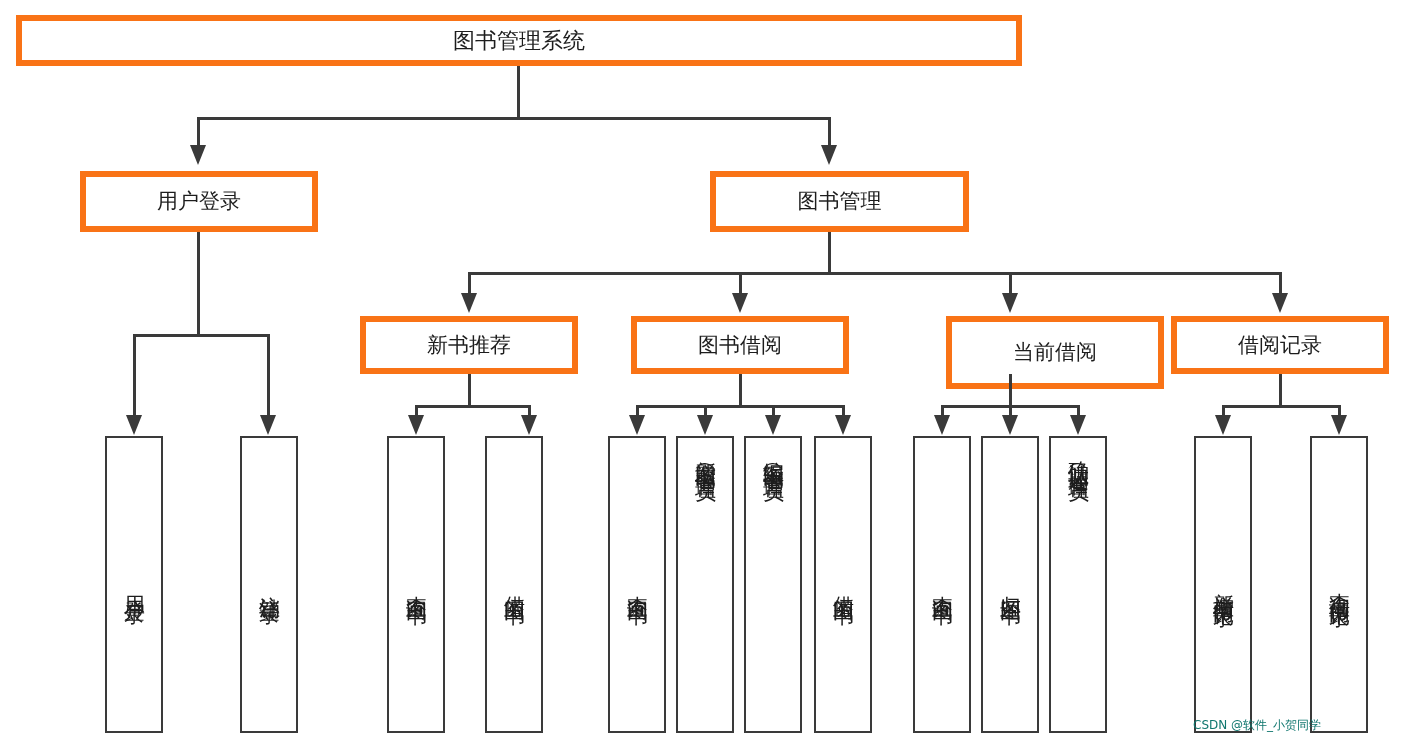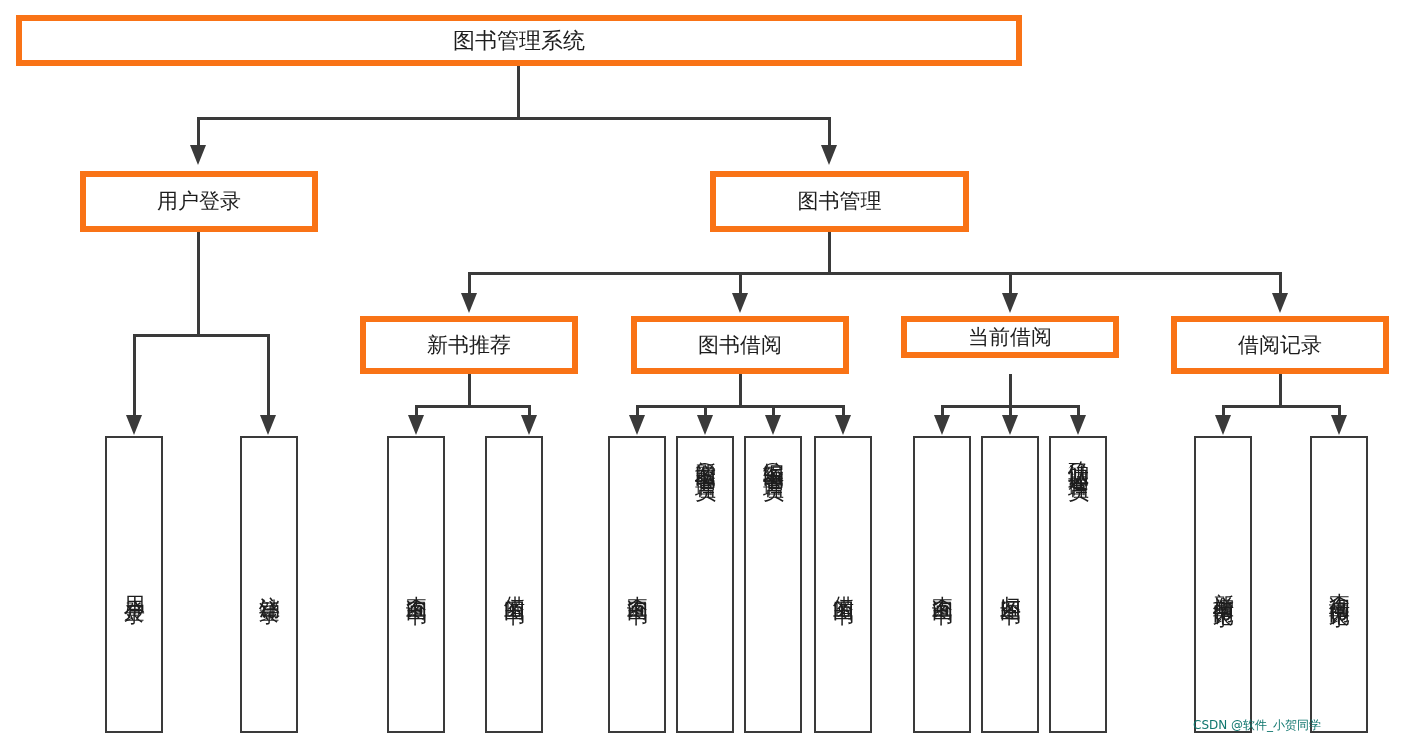--- a/index.html
+++ b/index.html
@@ -121,21 +121,21 @@
   <div class="arrow" style="left:732px; top:293px;"></div>
   <div class="arrow" style="left:1002px; top:293px;"></div>
   <div class="arrow" style="left:1272px; top:293px;"></div>
 
   <div class="node lvl3" style="left:360px; top:316px; width:218px; height:58px;font-family:Liberation Serif, serif;">
     <span>新书推荐</span>
   </div>
   <div class="node lvl3" style="left:631px; top:316px; width:218px; height:58px;">
     <span>图书借阅</span>
   </div>
-  <div class="node lvl3" style="left:901px; top:316px; width:218px; height:42px;">
+  <div class="node lvl3" style="left:946px; top:316px; width:218px; height:73px;">
     <span>当前借阅</span>
   </div>
   <div class="node lvl3" style="left:1171px; top:316px; width:218px; height:58px;">
     <span>借阅记录</span>
   </div>
 
   <div class="vline" style="left:468px; top:374px; width:3px; height:33px;"></div>
   <div class="hline" style="left:415px; top:405px; width:116px; height:3px;"></div>
   <div class="vline" style="left:415px; top:405px; width:3px; height:13px;"></div>
   <div class="vline" style="left:528px; top:405px; width:3px; height:13px;"></div>

